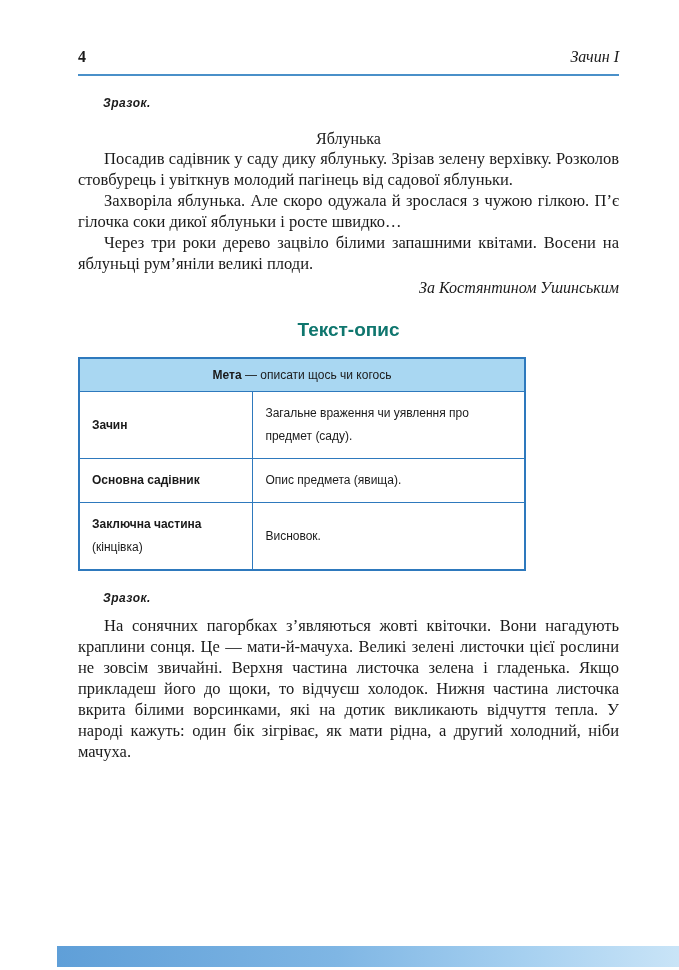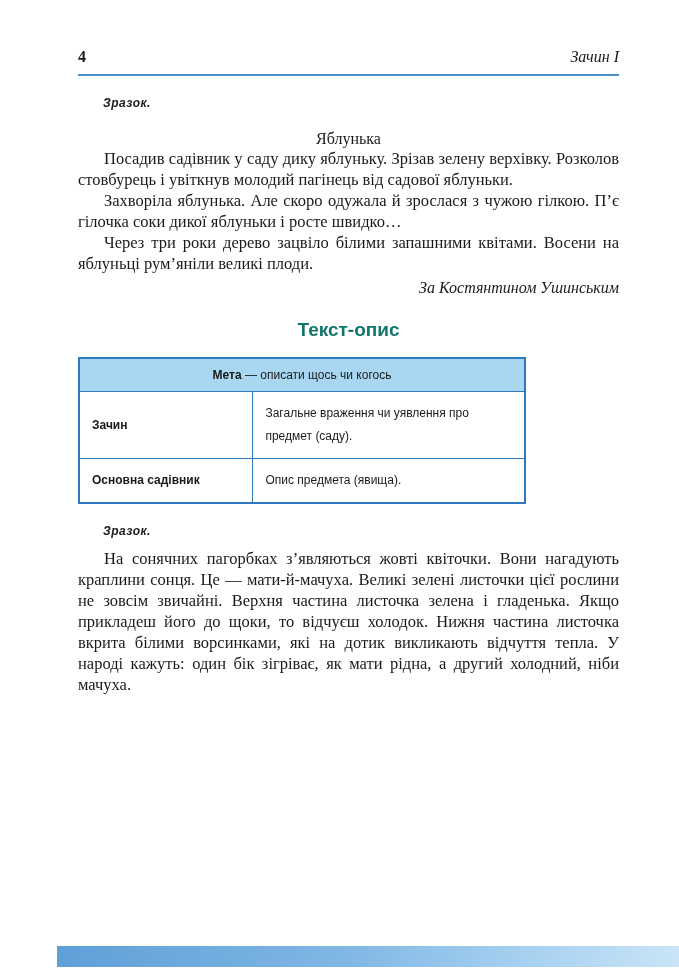--- a/index.html
+++ b/index.html
@@ -141,20 +141,27 @@
         </td>
         <td>Загальне враження чи уявлення про предмет (саду).</td>
       </tr>
       <tr>
         <td class="term">
           <span>Основна садівник</span>
           <span class="note"></span>
         </td>
         <td>Опис предмета (явища).</td>
       </tr>
+      <tr>
+        <td class="term">
+          <span>Заключна частина</span>
+          <span class="note">(кінцівка)</span>
+        </td>
+        <td>Висновок.</td>
+      </tr>
     </tbody>
       </table>
 
     <div class="sample-label">Зразок.</div>
 
     <p class="para" style="margin-top: 10px;">На сонячних пагорбках з’являються жовті квіточки. Вони нагадують краплини сонця. Це — мати-й-мачуха. Великі зелені листочки цієї рослини не зовсім звичайні. Верхня частина листочка зелена і гладенька. Якщо прикладеш його до щоки, то відчуєш холодок. Нижня частина листочка вкрита білими ворсинками, які на дотик викликають відчуття тепла. У народі кажуть: один бік зігріває, як мати рідна, а другий холодний, ніби мачуха.</p>
 
   </div>
 
   <div class="footer-bar"></div>

